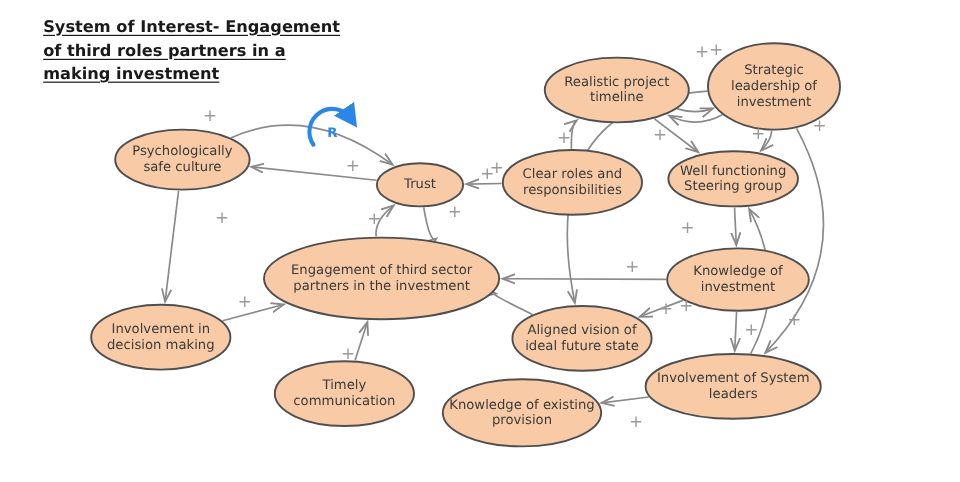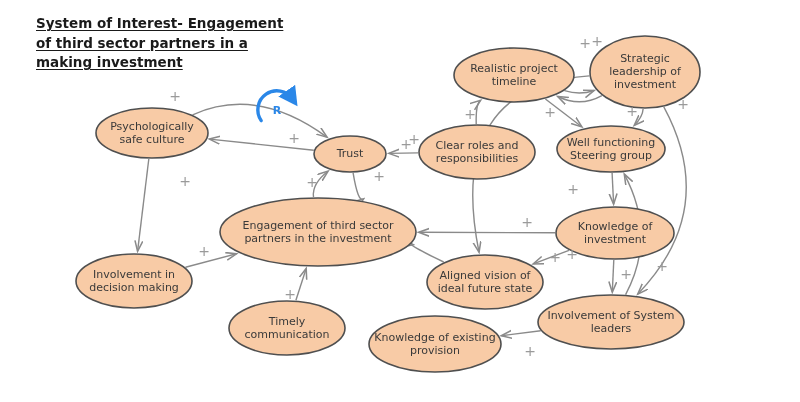--- a/index.html
+++ b/index.html
@@ -85,21 +85,21 @@
     white-space: nowrap;
   }
 </style>
 </head>
 <body>
 
 <div id="diagram-root">
 
   <div id="title-block">
     <span class="title-line">System of Interest- Engagement</span>
-    <span class="title-line">of third sector partners in a</span>
+    <span class="title-line">of third roles partners in a</span>
     <span class="title-line">making investment</span>
   </div>
 
   <svg id="cld" viewBox="0 0 800 402">
     <defs>
       <marker id="arrowhead" markerWidth="9" markerHeight="9" refX="7.4" refY="3.2" orient="auto" markerUnits="strokeWidth">
         <path d="M0,0.4 L7.6,3.2 L0,6.0" fill="none" stroke="#8a8a8a" stroke-width="1.1"></path>
       </marker>
       <marker id="arrowhead-blue" markerWidth="6" markerHeight="6" refX="3" refY="3" orient="auto" markerUnits="strokeWidth">
         <path d="M0,0 L5.6,3 L0,6 z" fill="#2a87e8"></path>

